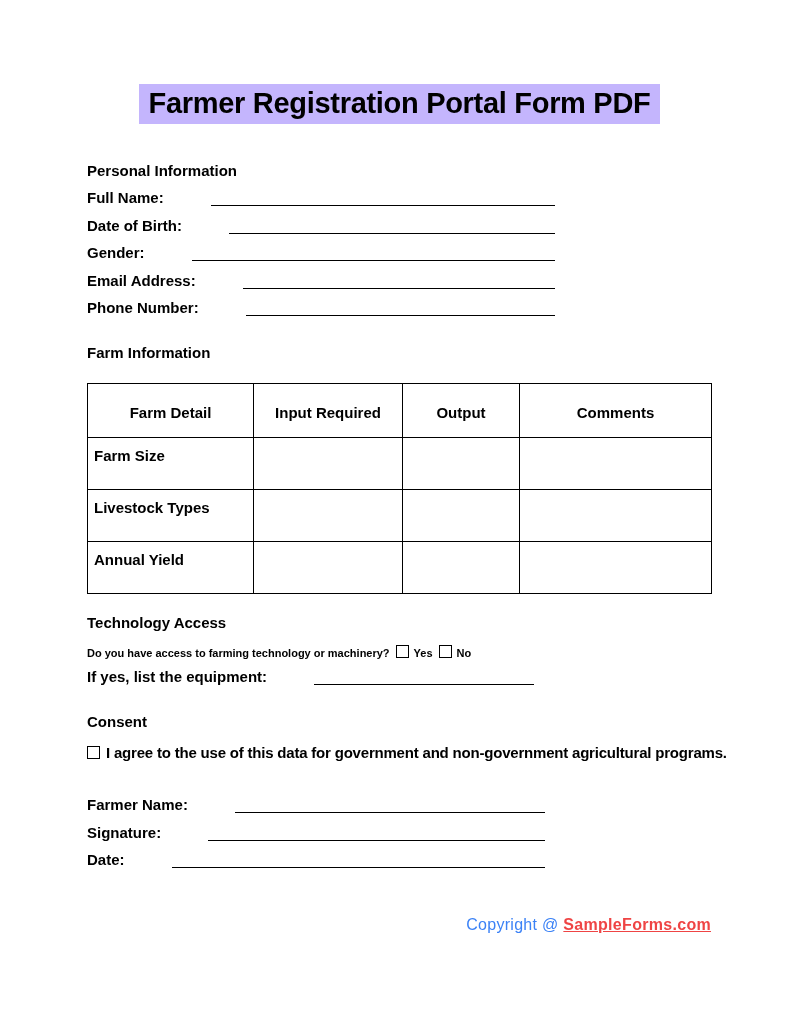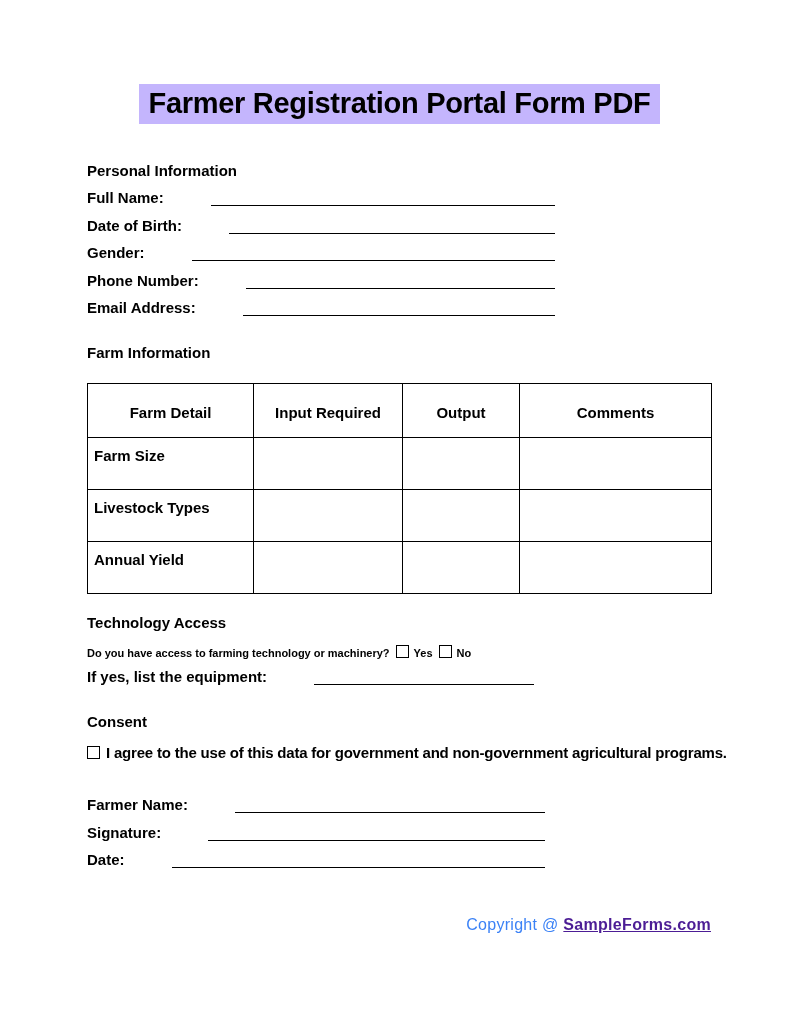--- a/index.html
+++ b/index.html
@@ -61,21 +61,21 @@
   .consent-p .cb { margin-right: 6px; }
 
   .sig-block { margin-top: 29px; }
 
   .footer {
     width: 624px; text-align: right; margin-top: 38px;
     font-size: 16px; letter-spacing: 0.3px;
   }
   .copyright { color: #3b82f6; }
   .site-link {
-    color: #4c1d95; font-weight: bold;
+    color: #ef4444; font-weight: bold;
     text-decoration: underline; cursor: pointer;
   }
 </style>
 </head>
 <body>
 
 <div>
 
   <div class="title-row">
     <h1><span class="hl">Farmer Registration Portal Form PDF</span></h1>
@@ -92,25 +92,25 @@
       </div>
       <div class="field-row">
         <span class="flabel">Date of Birth:</span>
         <span class="blank"></span>
       </div>
       <div class="field-row">
         <span class="flabel">Gender:</span>
         <span class="blank"></span>
       </div>
       <div class="field-row">
-        <span class="flabel">Phone Number:</span>
+        <span class="flabel">Email Address:</span>
         <span class="blank"></span>
       </div>
       <div class="field-row">
-        <span class="flabel">Email Address:</span>
+        <span class="flabel">Phone Number:</span>
         <span class="blank"></span>
       </div>
     </div>
 
     <h2 class="sec" id="farm-heading">Farm Information</h2>
 
     <table class="farm">
       <colgroup>
         <col style="width:166px">
           <col style="width:149px">

